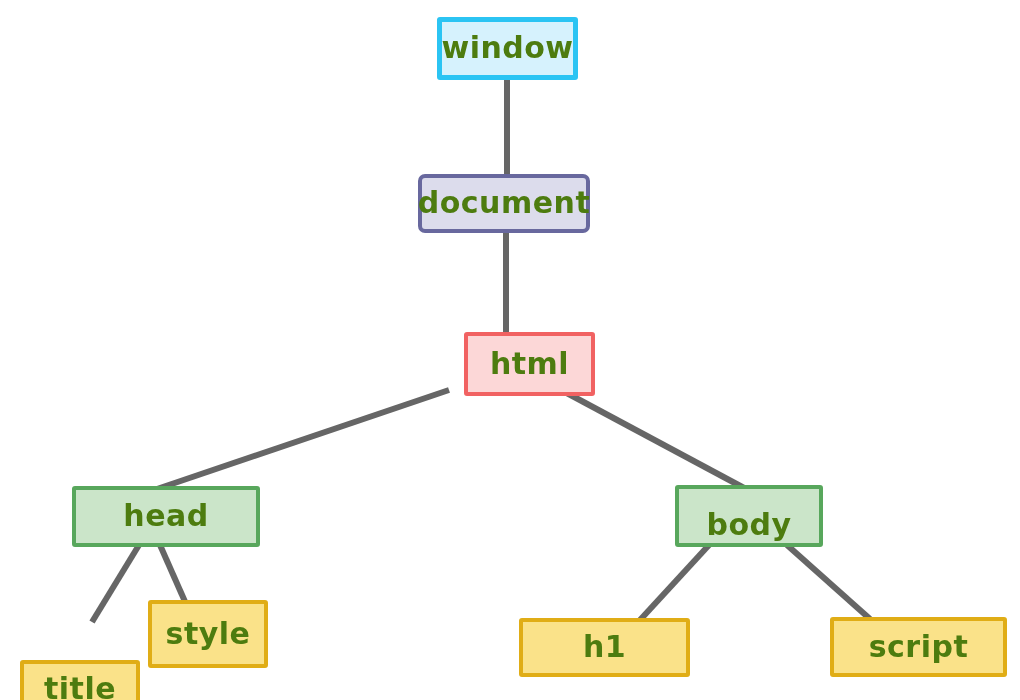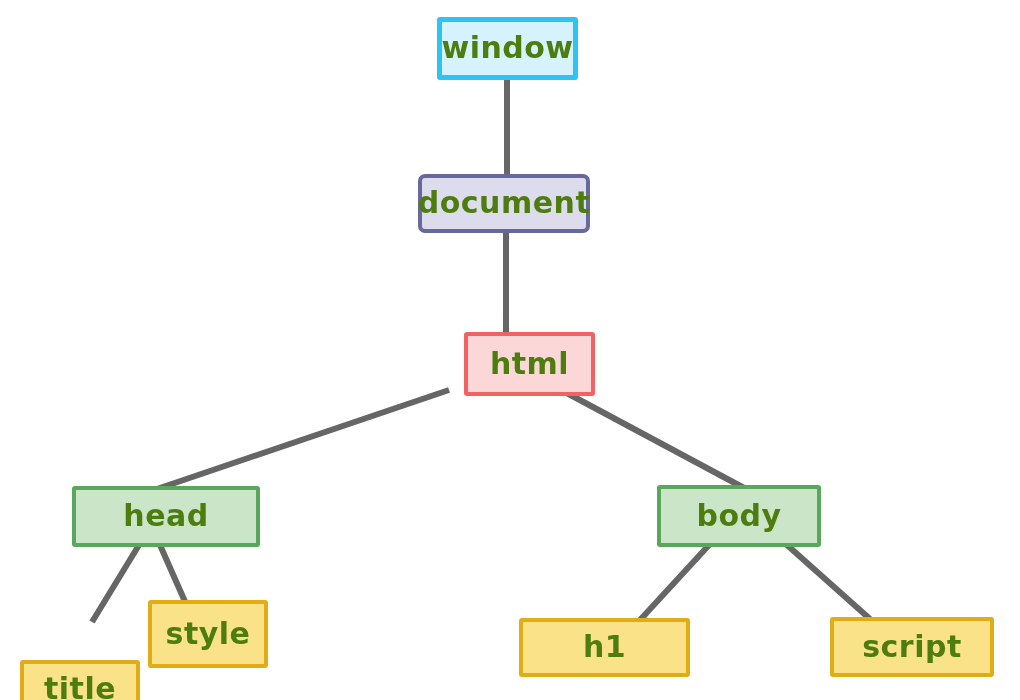--- a/index.html
+++ b/index.html
@@ -64,33 +64,33 @@
   </div>
 
   <div class="node node-html" style="left:464px; top:332px; width:131px; height:64px;">
     <span>html</span>
   </div>
 
   <div class="node node-green" style="left:72px; top:486px; width:188px; height:61px;">
     <span>head</span>
   </div>
 
-  <div class="node node-green" style="left:657px; top:485px; width:164px; height:62px;">
+  <div class="node node-green" style="left:675px; top:485px; width:148px; height:62px;align-items:flex-end;">
     <span>body</span>
   </div>
 
   <div class="node node-yellow" style="left:20px; top:620px; width:120px; height:58px;margin-top:40px;">
     <span>title</span>
   </div>
 
   <div class="node node-yellow" style="left:148px; top:600px; width:120px; height:68px;">
     <span>style</span>
   </div>
 
   <div class="node node-yellow" style="left:519px; top:618px; width:171px; height:59px;justify-content:center;">
     <span>h1</span>
   </div>
 
-  <div class="node node-yellow" style="left:830px; top:617px; width:164px; height:60px;">
+  <div class="node node-yellow" style="left:830px; top:617px; width:177px; height:60px;">
     <span>script</span>
   </div>
 
 </div>
 
 </body></html>

